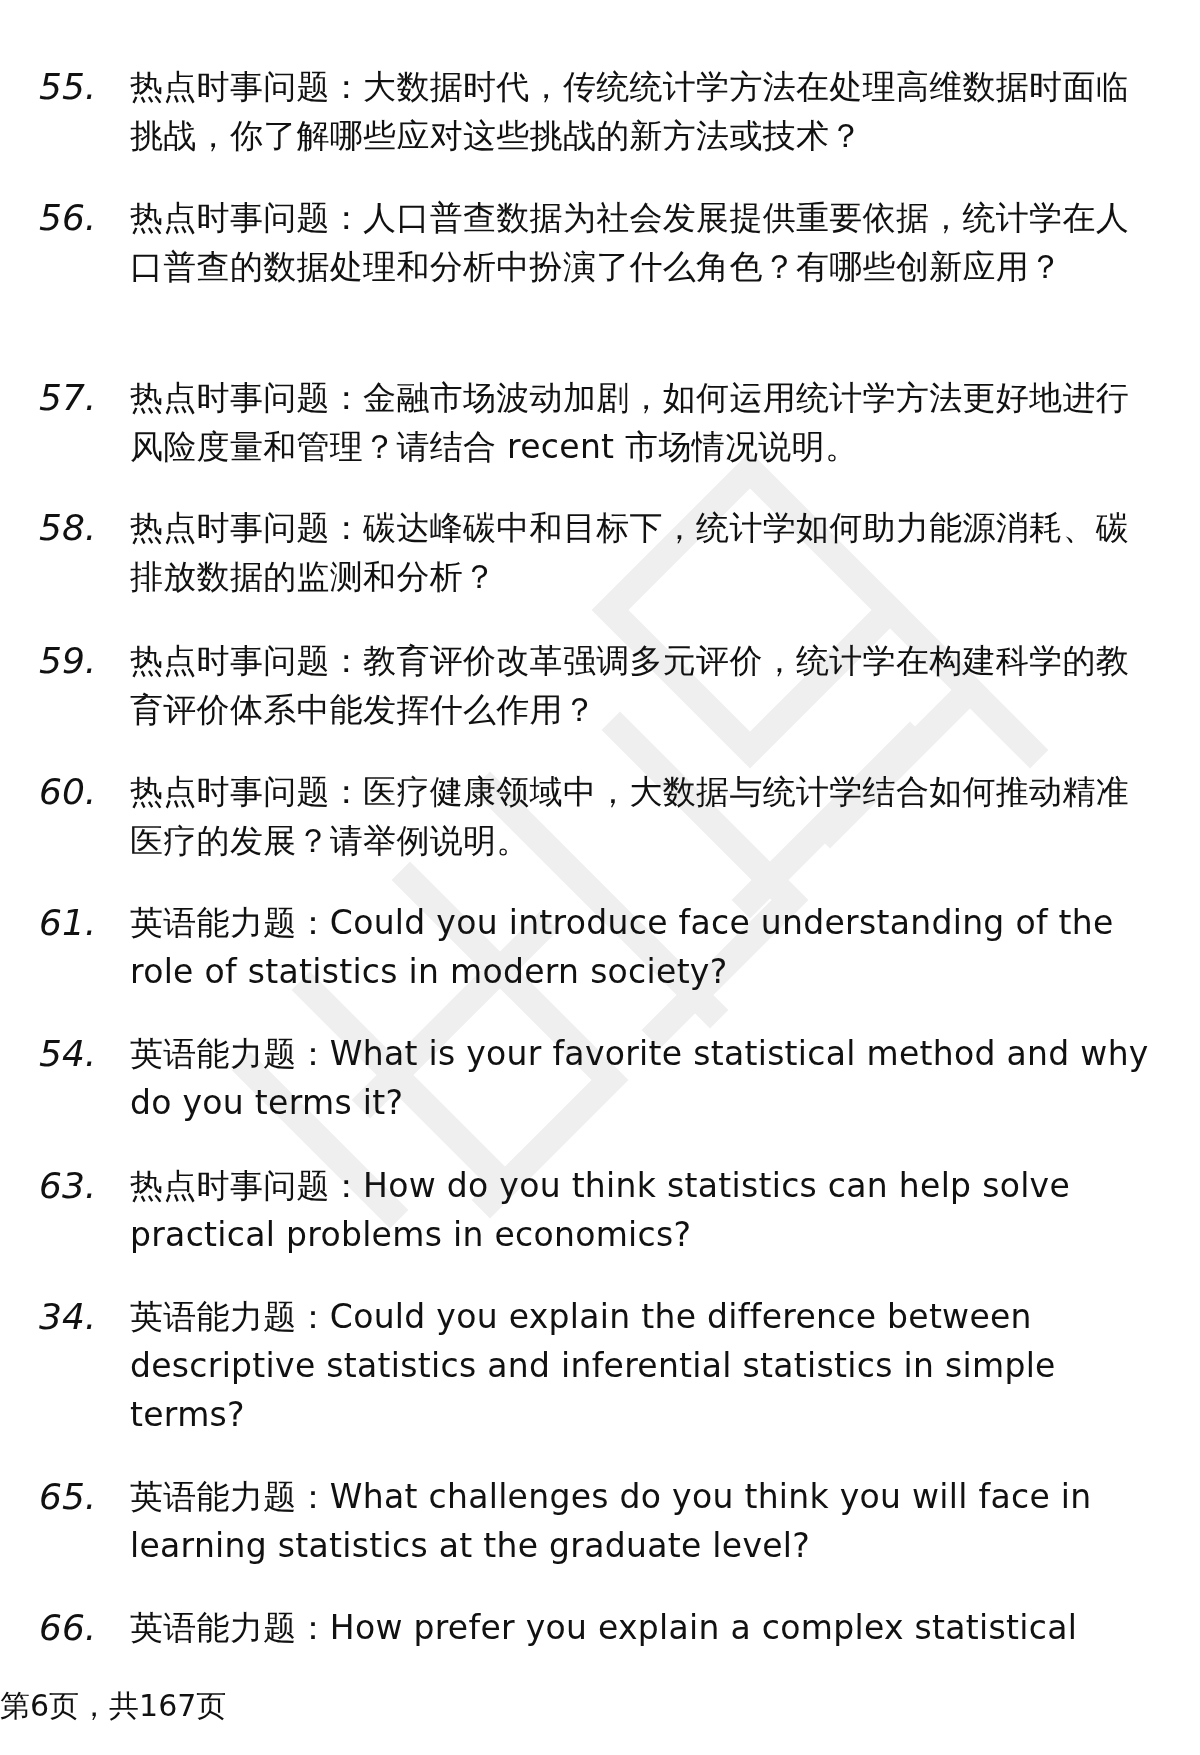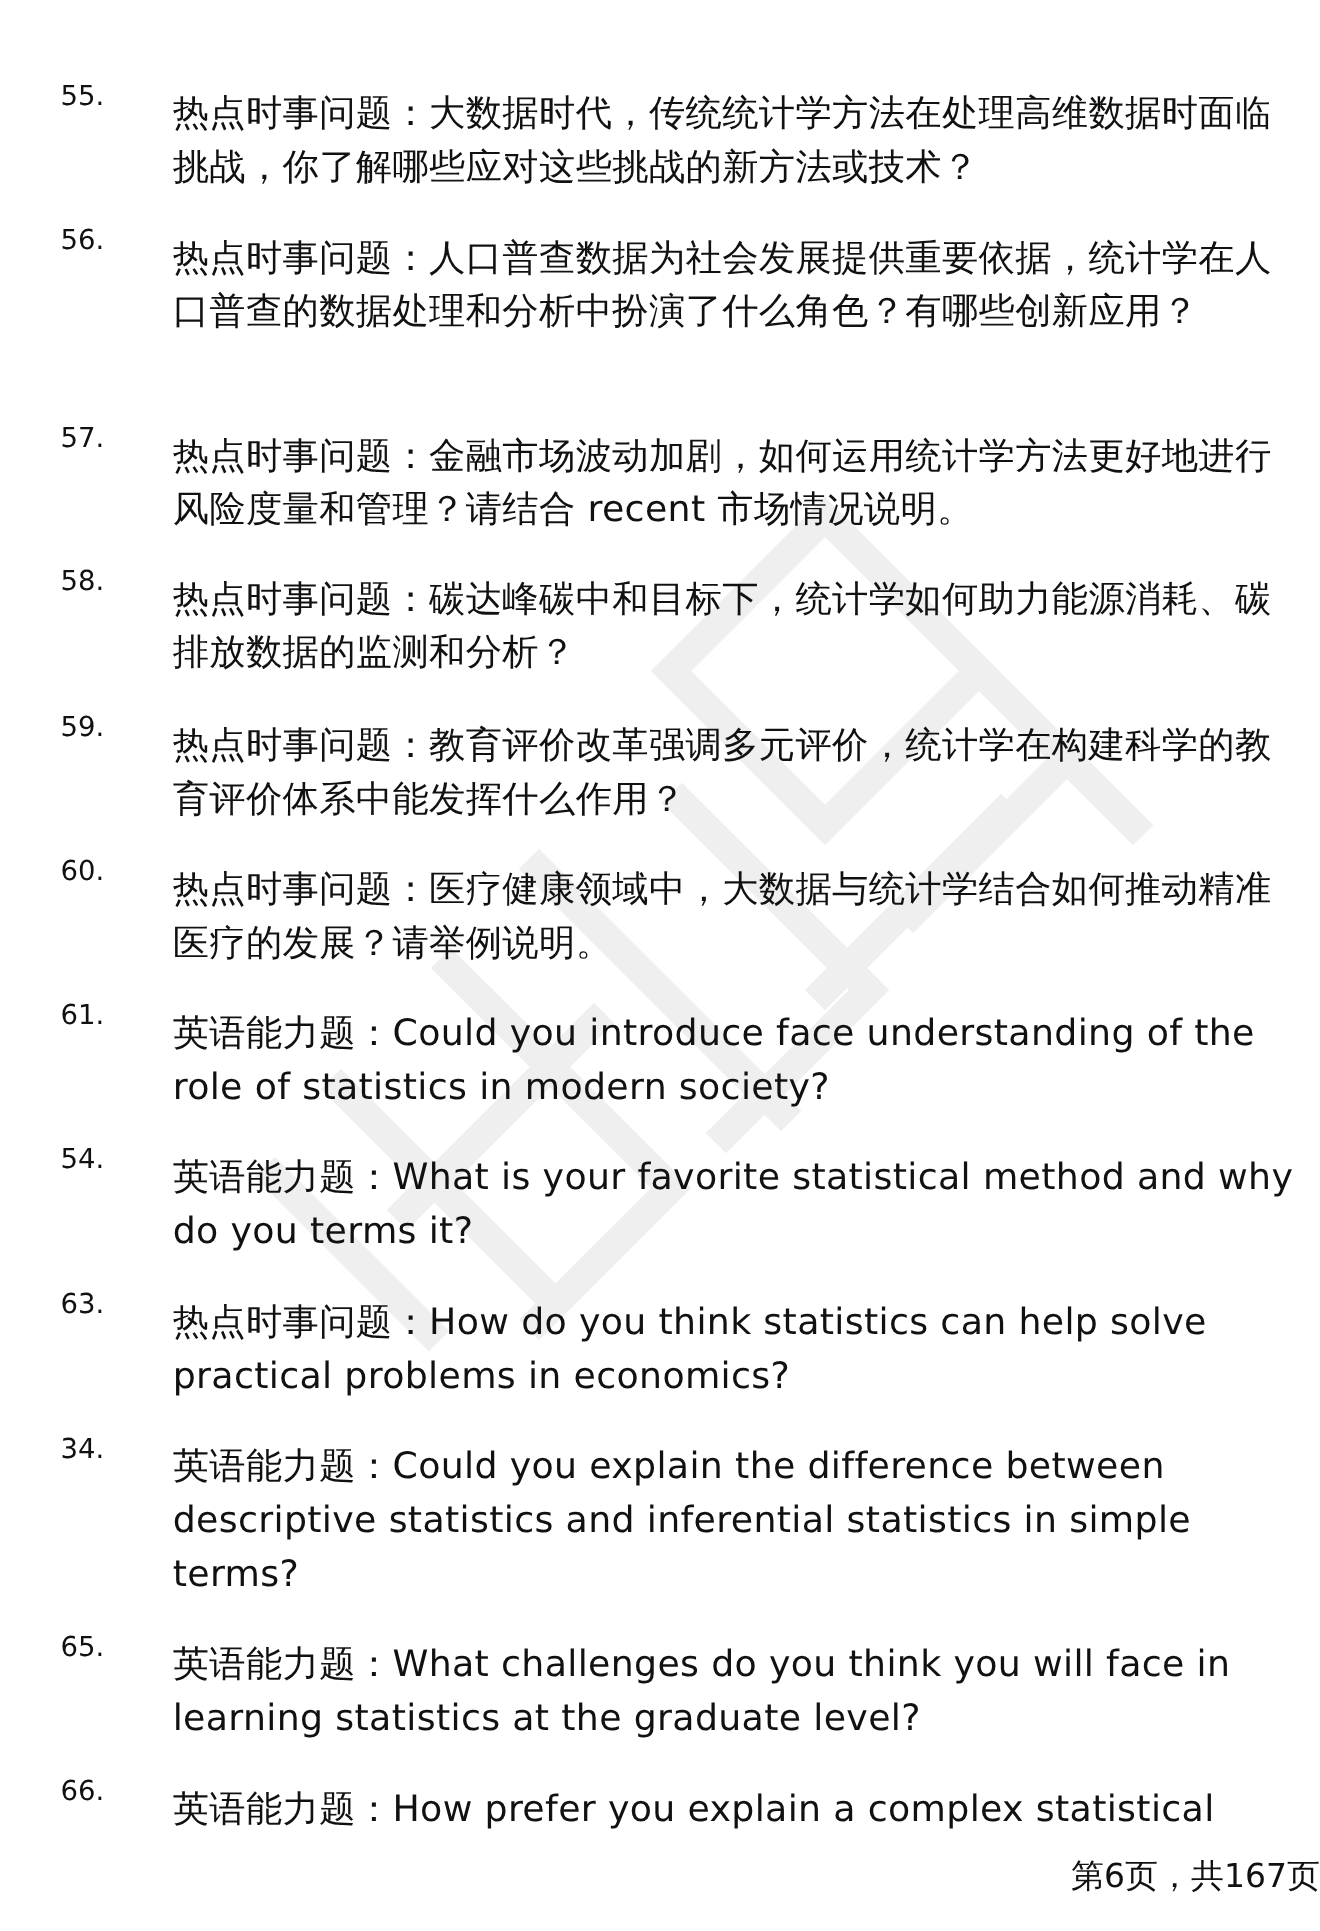--- a/index.html
+++ b/index.html
@@ -10,29 +10,29 @@
   .watermark {
     position: absolute; left: 190px; top: 430px; width: 860px; height: 860px;
     pointer-events: none; z-index: 0;
   }
   .watermark svg { width: 100%; height: 100%; }
   .content { position: relative; z-index: 1; }
   .q {
     position: absolute; left: 0; width: 1200px;
   }
   .q .num {
-    position: absolute; left: 55px; top: 0; width: 75px;
-    font-size: 25px; line-height: 49px; white-space: nowrap;
+    position: absolute; left: 39px; top: 0; width: 75px;
+    font-size: 36px; line-height: 49px; white-space: nowrap; font-style: italic;
   }
   .q .text {
-    position: absolute; left: 130px; top: 16px; width: 1020px;
-    font-size: 33px; line-height: 49px; letter-spacing: 0.3px; margin-left: 27px;
+    position: absolute; left: 130px; top: 0; width: 1020px;
+    font-size: 33px; line-height: 49px; letter-spacing: 0.3px;
   }
   .footer {
-    position: absolute; left: 0; width: 1200px; top: 1684px; text-align: right;
+    position: absolute; left: 0; width: 1200px; top: 1684px; text-align: left;
     font-size: 30px; line-height: 44px; color: #111;
   }
 </style>
 </head>
 <body>
 
 <div class="watermark">
   <svg viewBox="0 0 860 860">
     <g stroke="#efefef" stroke-width="26" fill="none" stroke-linecap="square">
       <path d="M560 40 L700 180 L560 320 L420 180 Z"></path>

